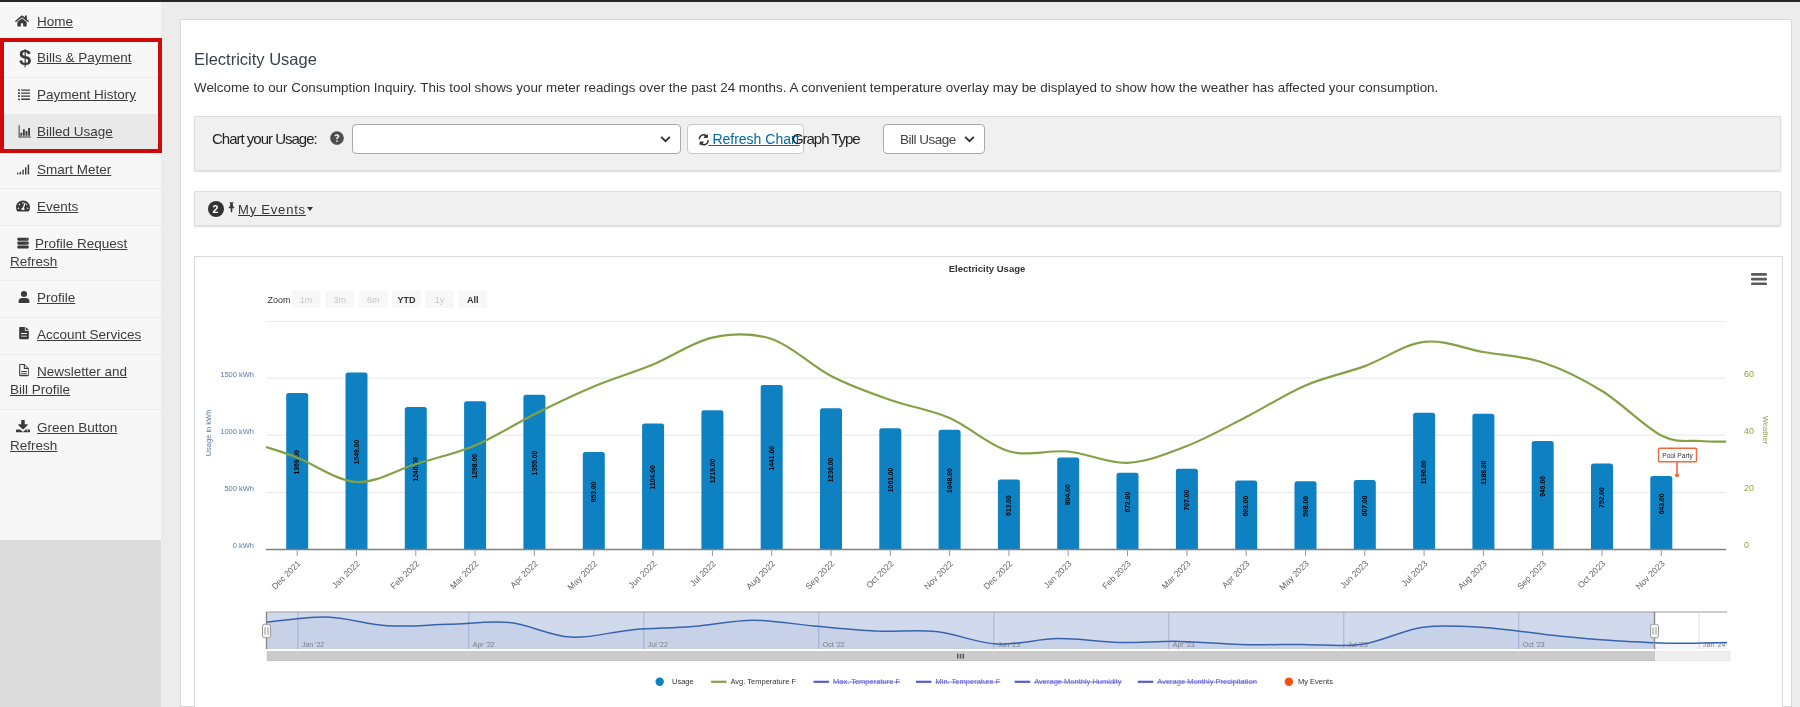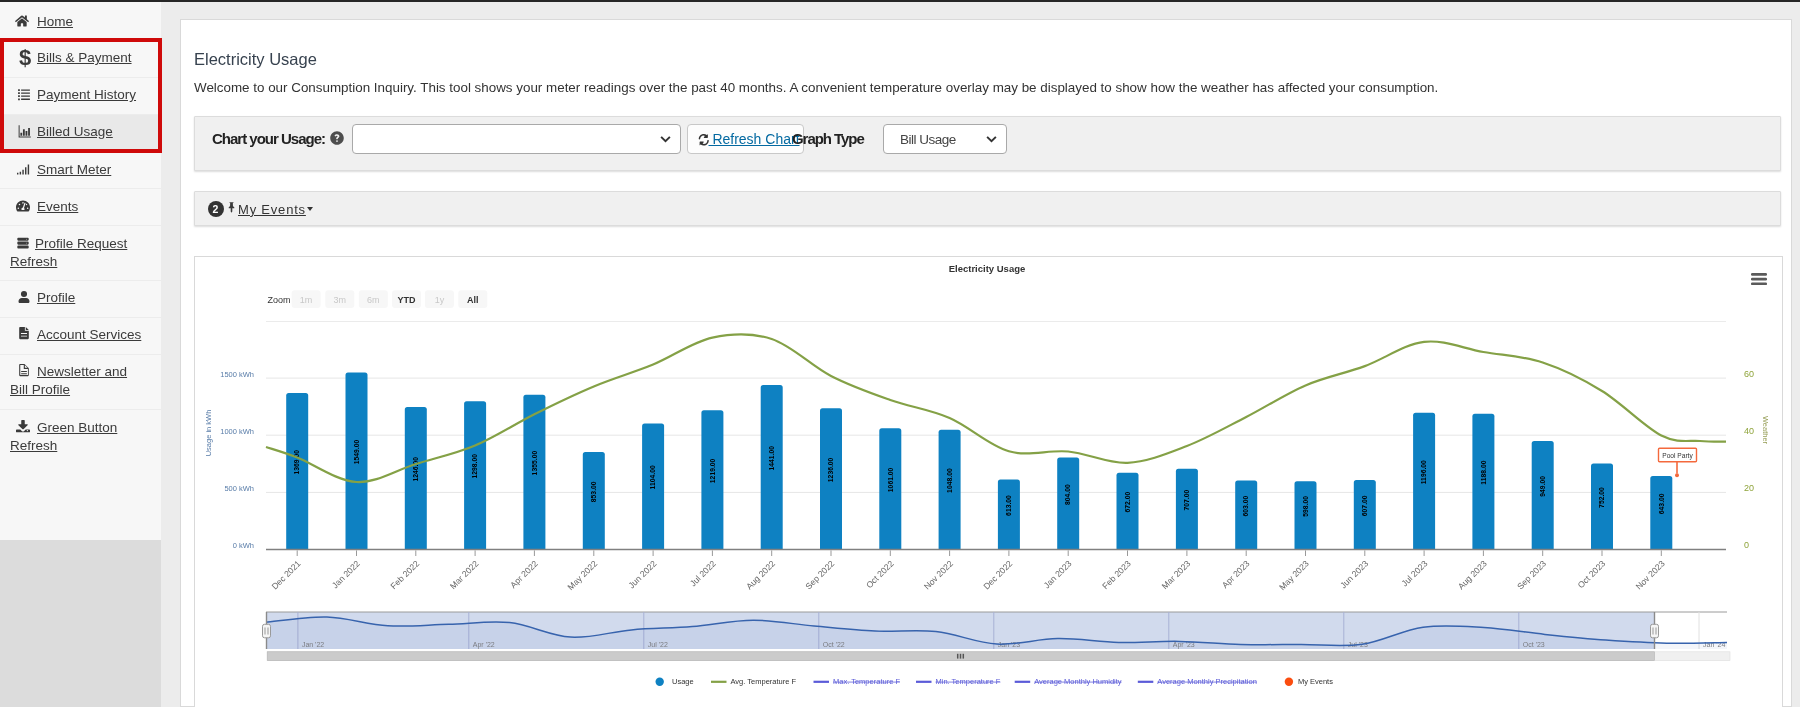--- a/index.html
+++ b/index.html
@@ -8,21 +8,21 @@
 #sidebar{position:absolute;left:0;top:2px;width:161px;height:538px;background:#f7f7f7}
 #sidebar a{color:#3b3b3b;font-size:13.5px;text-decoration:underline;white-space:nowrap}
 #sidebelow{position:absolute;left:0;top:461px;width:161px;height:246px;background:#dcdcdc}
 #redbox{position:absolute;left:0px;top:35.5px;width:162px;height:115px;border:4.5px solid #cf0a0a}
 #panel{position:absolute;left:180px;top:19px;width:1612px;height:688px;background:#fff;border:1px solid #d9d9d9}
 h1{position:absolute;left:194px;top:50px;font-size:16.5px;font-weight:400;color:#37424F}
 #welcome{position:absolute;left:194px;top:80px;font-size:13.4px;color:#333}
 .gbar{position:absolute;left:194px;width:1587px;background:#f0f0f0;border:1px solid #dcdcdc;border-radius:1px;box-shadow:0 1px 2px rgba(0,0,0,0.14)}
 #toolbar{top:115.5px;height:55px}
 #myevents{top:190.5px;height:35.5px}
-.lab{position:absolute;font-weight:bold;color:#222}
+.lab{position:absolute;font-weight:normal;color:#222}
 .sel{position:absolute;top:123.5px;height:30px;background:#fff;border:1px solid #a9a9a9;border-radius:4px}
 .sel svg{position:absolute;right:9px;top:11px}
 #refresh{position:absolute;left:686.5px;top:123.5px;width:117px;height:30px;background:#fdfdfd;border:1px solid #c8c8c8;border-radius:4px}
 #refresh span{position:absolute;left:21px;top:6.5px;font-size:14px;color:#0369a1;text-decoration:underline}
 #badge{position:absolute;left:207.5px;top:200.5px;width:16px;height:16px;border-radius:50%;background:#333;color:#fff;font-size:10.5px;font-weight:bold;text-align:center;line-height:16px}
 #mev{position:absolute;left:238px;top:201.5px;font-size:13px;letter-spacing:0.8px;color:#333;text-decoration:underline}
 #caret{position:absolute;left:307px;top:207px;width:0;height:0;border-left:3.8px solid transparent;border-right:3.8px solid transparent;border-top:4.8px solid #333}
 </style></head>
 <body>
 <div id="topbar"></div>
@@ -82,39 +82,39 @@
     <a style="position:absolute;left:37px;top:288px">Profile</a>
     <a style="position:absolute;left:37px;top:325px">Account Services</a>
     <a style="position:absolute;left:37px;top:361.5px">Newsletter and</a>
     <a style="position:absolute;left:10px;top:380px">Bill Profile</a>
     <a style="position:absolute;left:37px;top:417.5px">Green Button</a>
     <a style="position:absolute;left:10px;top:435.5px">Refresh</a>
     <div style="position:absolute;left:17px;top:45px;width:16px;font-size:22px;font-weight:bold;color:#3a3a3a;text-align:center;line-height:22px">$</div>
   <div id="redbox"></div>
 </div>
 <h1>Electricity Usage</h1>
-<div id="welcome">Welcome to our Consumption Inquiry. This tool shows your meter readings over the past 40 months. A convenient temperature overlay may be displayed to show how the weather has affected your consumption.</div>
+<div id="welcome">Welcome to our Consumption Inquiry. This tool shows your meter readings over the past 24 months. A convenient temperature overlay may be displayed to show how the weather has affected your consumption.</div>
 <div class="gbar" id="toolbar"></div>
 <div class="lab" style="left:212px;top:130px;font-size:15px;letter-spacing:-1px">Chart your Usage:</div>
 <svg style="position:absolute;left:330px;top:130.5px" width="14" height="14" viewBox="0 0 512 512">
     <path fill="#4d4d4d" d="M256 8C119 8 8 119 8 256s111 248 248 248 248-111 248-248S393 8 256 8zm0 110c49 0 88 31 88 77 0 54-58 56-58 85v4c0 9-7 16-16 16h-28c-9 0-16-7-16-16v-8c0-45 52-50 52-80 0-14-13-26-31-26-16 0-26 8-35 21-5 7-15 9-22 4l-17-12c-7-5-9-15-4-22 17-25 44-43 87-43zm0 220a32 32 0 110 64 32 32 0 010-64z"></path>
   </svg>
 <div class="sel" style="left:352px;width:329px">
     <svg width="11" height="7" viewBox="0 0 12 8">
       <path d="M1 1l5 5 5-5" stroke="#333" stroke-width="2.2" fill="none"></path>
     </svg>
   </div>
 <div id="refresh">
     <svg style="position:absolute;left:10px;top:9.5px" width="11.5" height="11.5" viewBox="0 0 512 512">
       <path fill="#333" d="M440 16v134c0 13-11 24-24 24H282c-21 0-32-26-17-41l44-44c-15-10-42-25-53-25-106 0-160 86-160 160 0 20-64 22-64 0C32 100 132 0 256 0c52 0 100 18 137 47l30-30c15-15 41-5 41 17zM72 496V362c0-13 11-24 24-24h134c21 0 32 26 17 41l-44 44c15 10 42 25 53 25 106 0 160-86 160-160 0-20 64-22 64 0 0 124-100 224-224 224-52 0-100-18-137-47l-30 30c-15 15-41 5-41-17z"></path>
     </svg>
     <span>&nbsp;Refresh Chart</span>
   </div>
 <div class="lab" style="left:792px;top:130px;font-size:15px;letter-spacing:-1.05px">Graph Type</div>
-<div class="sel" style="left:883px;width:124px">
+<div class="sel" style="left:883px;width:102px">
     <span style="position:absolute;left:16px;top:7.5px;font-size:13.5px;letter-spacing:-0.5px;color:#444">Bill Usage</span>
     <svg width="11" height="7" viewBox="0 0 12 8">
       <path d="M1 1l5 5 5-5" stroke="#333" stroke-width="2.2" fill="none"></path>
     </svg>
   </div>
 <div class="gbar" id="myevents"></div>
 <div id="badge">2</div>
 <svg style="position:absolute;left:226px;top:201px" width="11" height="12" viewBox="0 0 512 512" preserveAspectRatio="xMidYMid meet">
     <path fill="#3a3a3a" d="M176 32h160c9 0 16 7 16 16s-7 16-16 16h-16v112c0 38 22 70 54 86 10 5 18 15 18 27 0 16-13 27-29 27H293v132c0 21-27 64-37 64s-37-43-37-64V316H149c-16 0-29-11-29-27 0-12 8-22 18-27 32-16 54-48 54-86V64h-16c-9 0-16-7-16-16s7-16 16-16z"></path>
   </svg>

